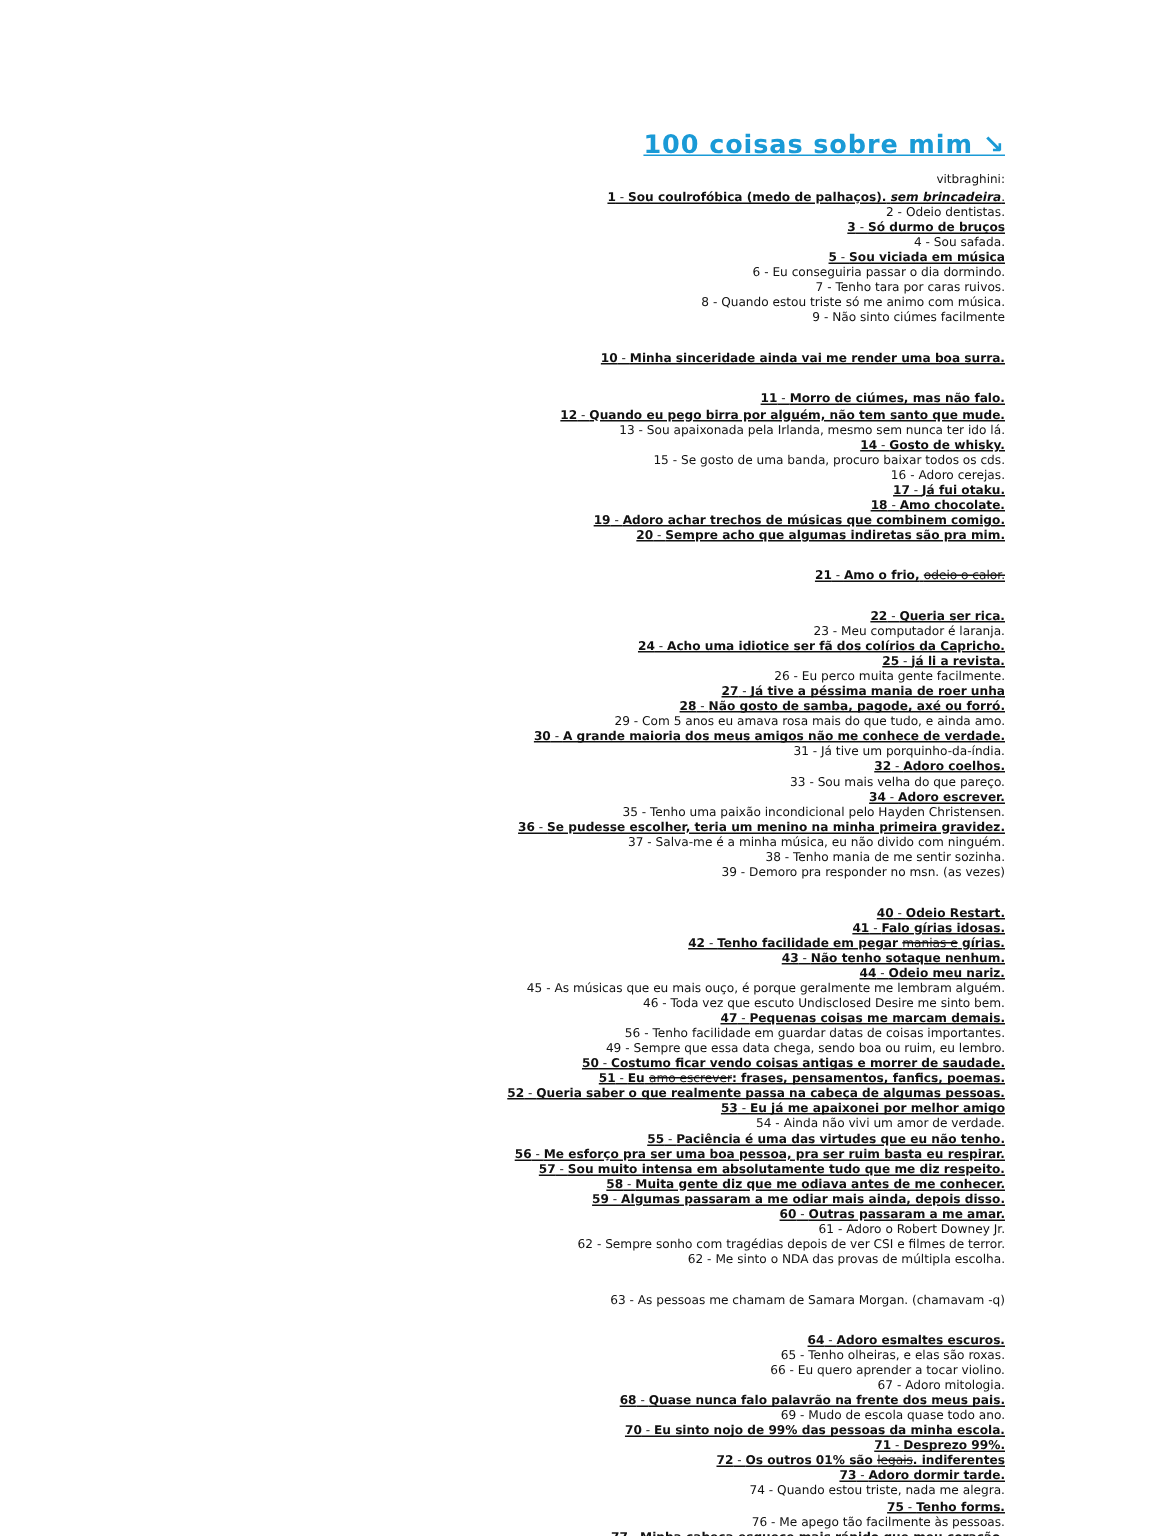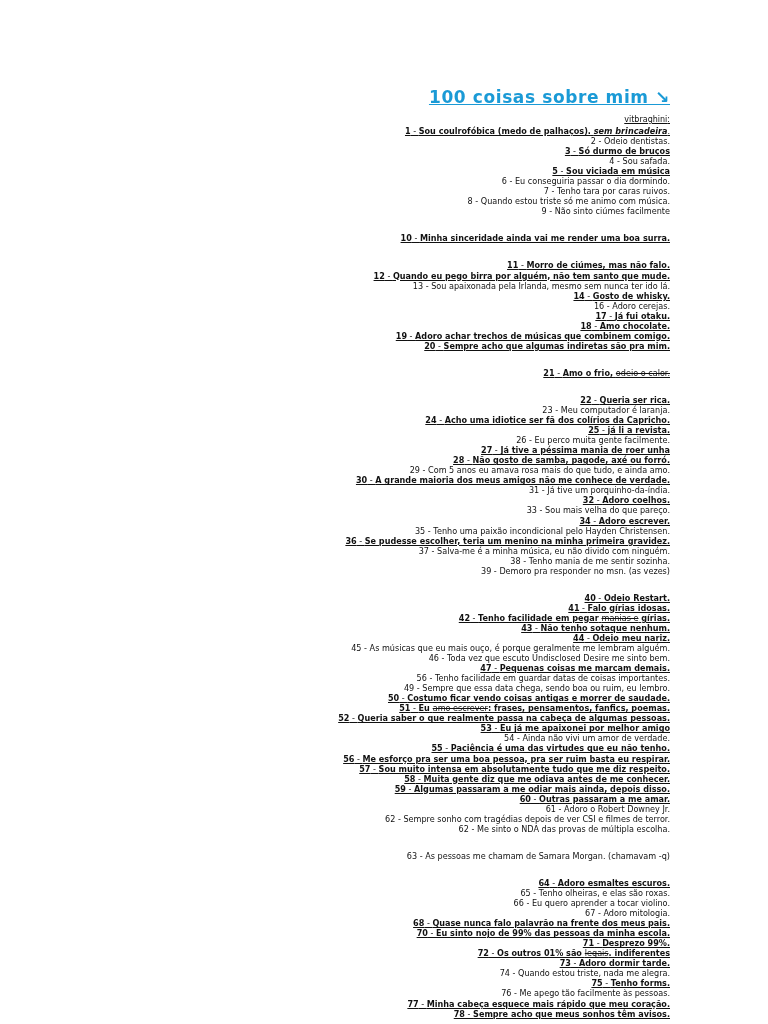--- a/index.html
+++ b/index.html
@@ -1,19 +1,19 @@
 <!DOCTYPE html>
 <html><head>
 <meta charset="utf-8">
 <style>
   html, body { margin: 0; padding: 0; background: #ffffff; }
   body { width: 768px; height: 1024px; position: relative; overflow: hidden; font-family: "DejaVu Sans", sans-serif; color: #111; }
   .page { position: absolute; left: 110px; top: 86px; width: 560px; text-align: right; }
   .title { font-family: "DejaVu Sans", sans-serif; font-size: 17px; color: #1a9ad6; text-decoration: underline; letter-spacing: 0.6px; margin: 0 0 6px 0; line-height: 22px; }
-  .author { font-size: 8px; text-decoration: underline; line-height: 11px; margin-bottom: 1px; }
+  .author { font-size: 8px; line-height: 11px; margin-bottom: 1px; }
   .list { font-size: 8.1px; line-height: 10.05px; }
   .item { white-space: nowrap; }
   .item.b { font-weight: bold; text-decoration: underline; }
   .item.gap { margin-top: 17px; }
   .item.indent { padding-left: 3px; }
   .strike { text-decoration: line-through; font-weight: normal; }
   .it { font-style: italic; font-weight: bold; }
   .normal { font-weight: normal; }
 </style>
 </head>
@@ -30,20 +30,21 @@
       <div class="item b"><span>5</span><span class="normal"> - </span><span>Sou viciada em música</span></div>
       <div class="item"><span>6</span><span class="normal"> - </span><span>Eu conseguiria passar o dia dormindo.</span></div>
       <div class="item"><span>7</span><span class="normal"> - </span><span>Tenho tara por caras ruivos.</span></div>
       <div class="item"><span>8</span><span class="normal"> - </span><span>Quando estou triste só me animo com música.</span></div>
       <div class="item"><span>9</span><span class="normal"> - </span><span>Não sinto ciúmes facilmente</span></div>
       <div class="item b gap indent"><span>10</span><span class="normal"> - </span><span>Minha sinceridade ainda vai me render uma boa surra.</span></div>
       <div class="item b gap"><span>11</span><span class="normal"> - </span><span>Morro de ciúmes, mas não falo.</span></div>
       <div class="item b"><span>12</span><span class="normal"> - </span><span>Quando eu pego birra por alguém, não tem santo que mude.</span></div>
       <div class="item"><span>13</span><span class="normal"> - </span><span>Sou apaixonada pela Irlanda, mesmo sem nunca ter ido lá.</span></div>
       <div class="item b"><span>14</span><span class="normal"> - </span><span>Gosto de whisky.</span></div>
+      <div class="item"><span>15</span><span class="normal"> - </span><span>Se gosto de uma banda, procuro baixar todos os cds.</span></div>
       <div class="item"><span>16</span><span class="normal"> - </span><span>Adoro cerejas.</span></div>
       <div class="item b"><span>17</span><span class="normal"> - </span><span>Já fui otaku.</span></div>
       <div class="item b"><span>18</span><span class="normal"> - </span><span>Amo chocolate.</span></div>
       <div class="item b"><span>19</span><span class="normal"> - </span><span>Adoro achar trechos de músicas que combinem comigo.</span></div>
       <div class="item b"><span>20</span><span class="normal"> - </span><span>Sempre acho que algumas indiretas são pra mim.</span></div>
       <div class="item b gap"><span>21</span><span class="normal"> - </span><span>Amo o frio,</span> <span class="strike">odeio o calor.</span></div>
       <div class="item b gap"><span>22</span><span class="normal"> - </span><span>Queria ser rica.</span></div>
       <div class="item"><span>23</span><span class="normal"> - </span><span>Meu computador é laranja.</span></div>
       <div class="item b"><span>24</span><span class="normal"> - </span><span>Acho uma idiotice ser fã dos colírios da Capricho.</span></div>
       <div class="item b"><span>25</span><span class="normal"> - </span><span>já li a revista.</span></div>
@@ -84,20 +85,21 @@
       <div class="item b"><span>60</span><span class="normal"> - </span><span>Outras passaram a me amar.</span></div>
       <div class="item"><span>61</span><span class="normal"> - </span><span>Adoro o Robert Downey Jr.</span></div>
       <div class="item"><span>62</span><span class="normal"> - </span><span>Sempre sonho com tragédias depois de ver CSI e filmes de terror.</span></div>
       <div class="item"><span>62</span><span class="normal"> - </span><span>Me sinto o NDA das provas de múltipla escolha.</span></div>
       <div class="item gap"><span>63</span><span class="normal"> - </span><span>As pessoas me chamam de Samara Morgan. (chamavam -q)</span></div>
       <div class="item b gap"><span>64</span><span class="normal"> - </span><span>Adoro esmaltes escuros.</span></div>
       <div class="item"><span>65</span><span class="normal"> - </span><span>Tenho olheiras, e elas são roxas.</span></div>
       <div class="item"><span>66</span><span class="normal"> - </span><span>Eu quero aprender a tocar violino.</span></div>
       <div class="item"><span>67</span><span class="normal"> - </span><span>Adoro mitologia.</span></div>
       <div class="item b"><span>68</span><span class="normal"> - </span><span>Quase nunca falo palavrão na frente dos meus pais.</span></div>
+      <div class="item"><span>69</span><span class="normal"> - </span><span>Mudo de escola quase todo ano.</span></div>
       <div class="item b"><span>70</span><span class="normal"> - </span><span>Eu sinto nojo de 99% das pessoas da minha escola.</span></div>
       <div class="item b"><span>71</span><span class="normal"> - </span><span>Desprezo 99%.</span></div>
       <div class="item b"><span>72</span><span class="normal"> - </span><span>Os outros 01% são</span> <span class="strike">legais</span><span>. indiferentes</span></div>
       <div class="item b"><span>73</span><span class="normal"> - </span><span>Adoro dormir tarde.</span></div>
       <div class="item"><span>74</span><span class="normal"> - </span><span>Quando estou triste, nada me alegra.</span></div>
       <div class="item b"><span>75</span><span class="normal"> - </span><span>Tenho forms.</span></div>
       <div class="item"><span>76</span><span class="normal"> - </span><span>Me apego tão facilmente às pessoas.</span></div>
       <div class="item b"><span>77</span><span class="normal"> - </span><span>Minha cabeça esquece mais rápido que meu coração.</span></div>
       <div class="item b"><span>78</span><span class="normal"> - </span><span>Sempre acho que meus sonhos têm avisos.</span></div>
     </div>

